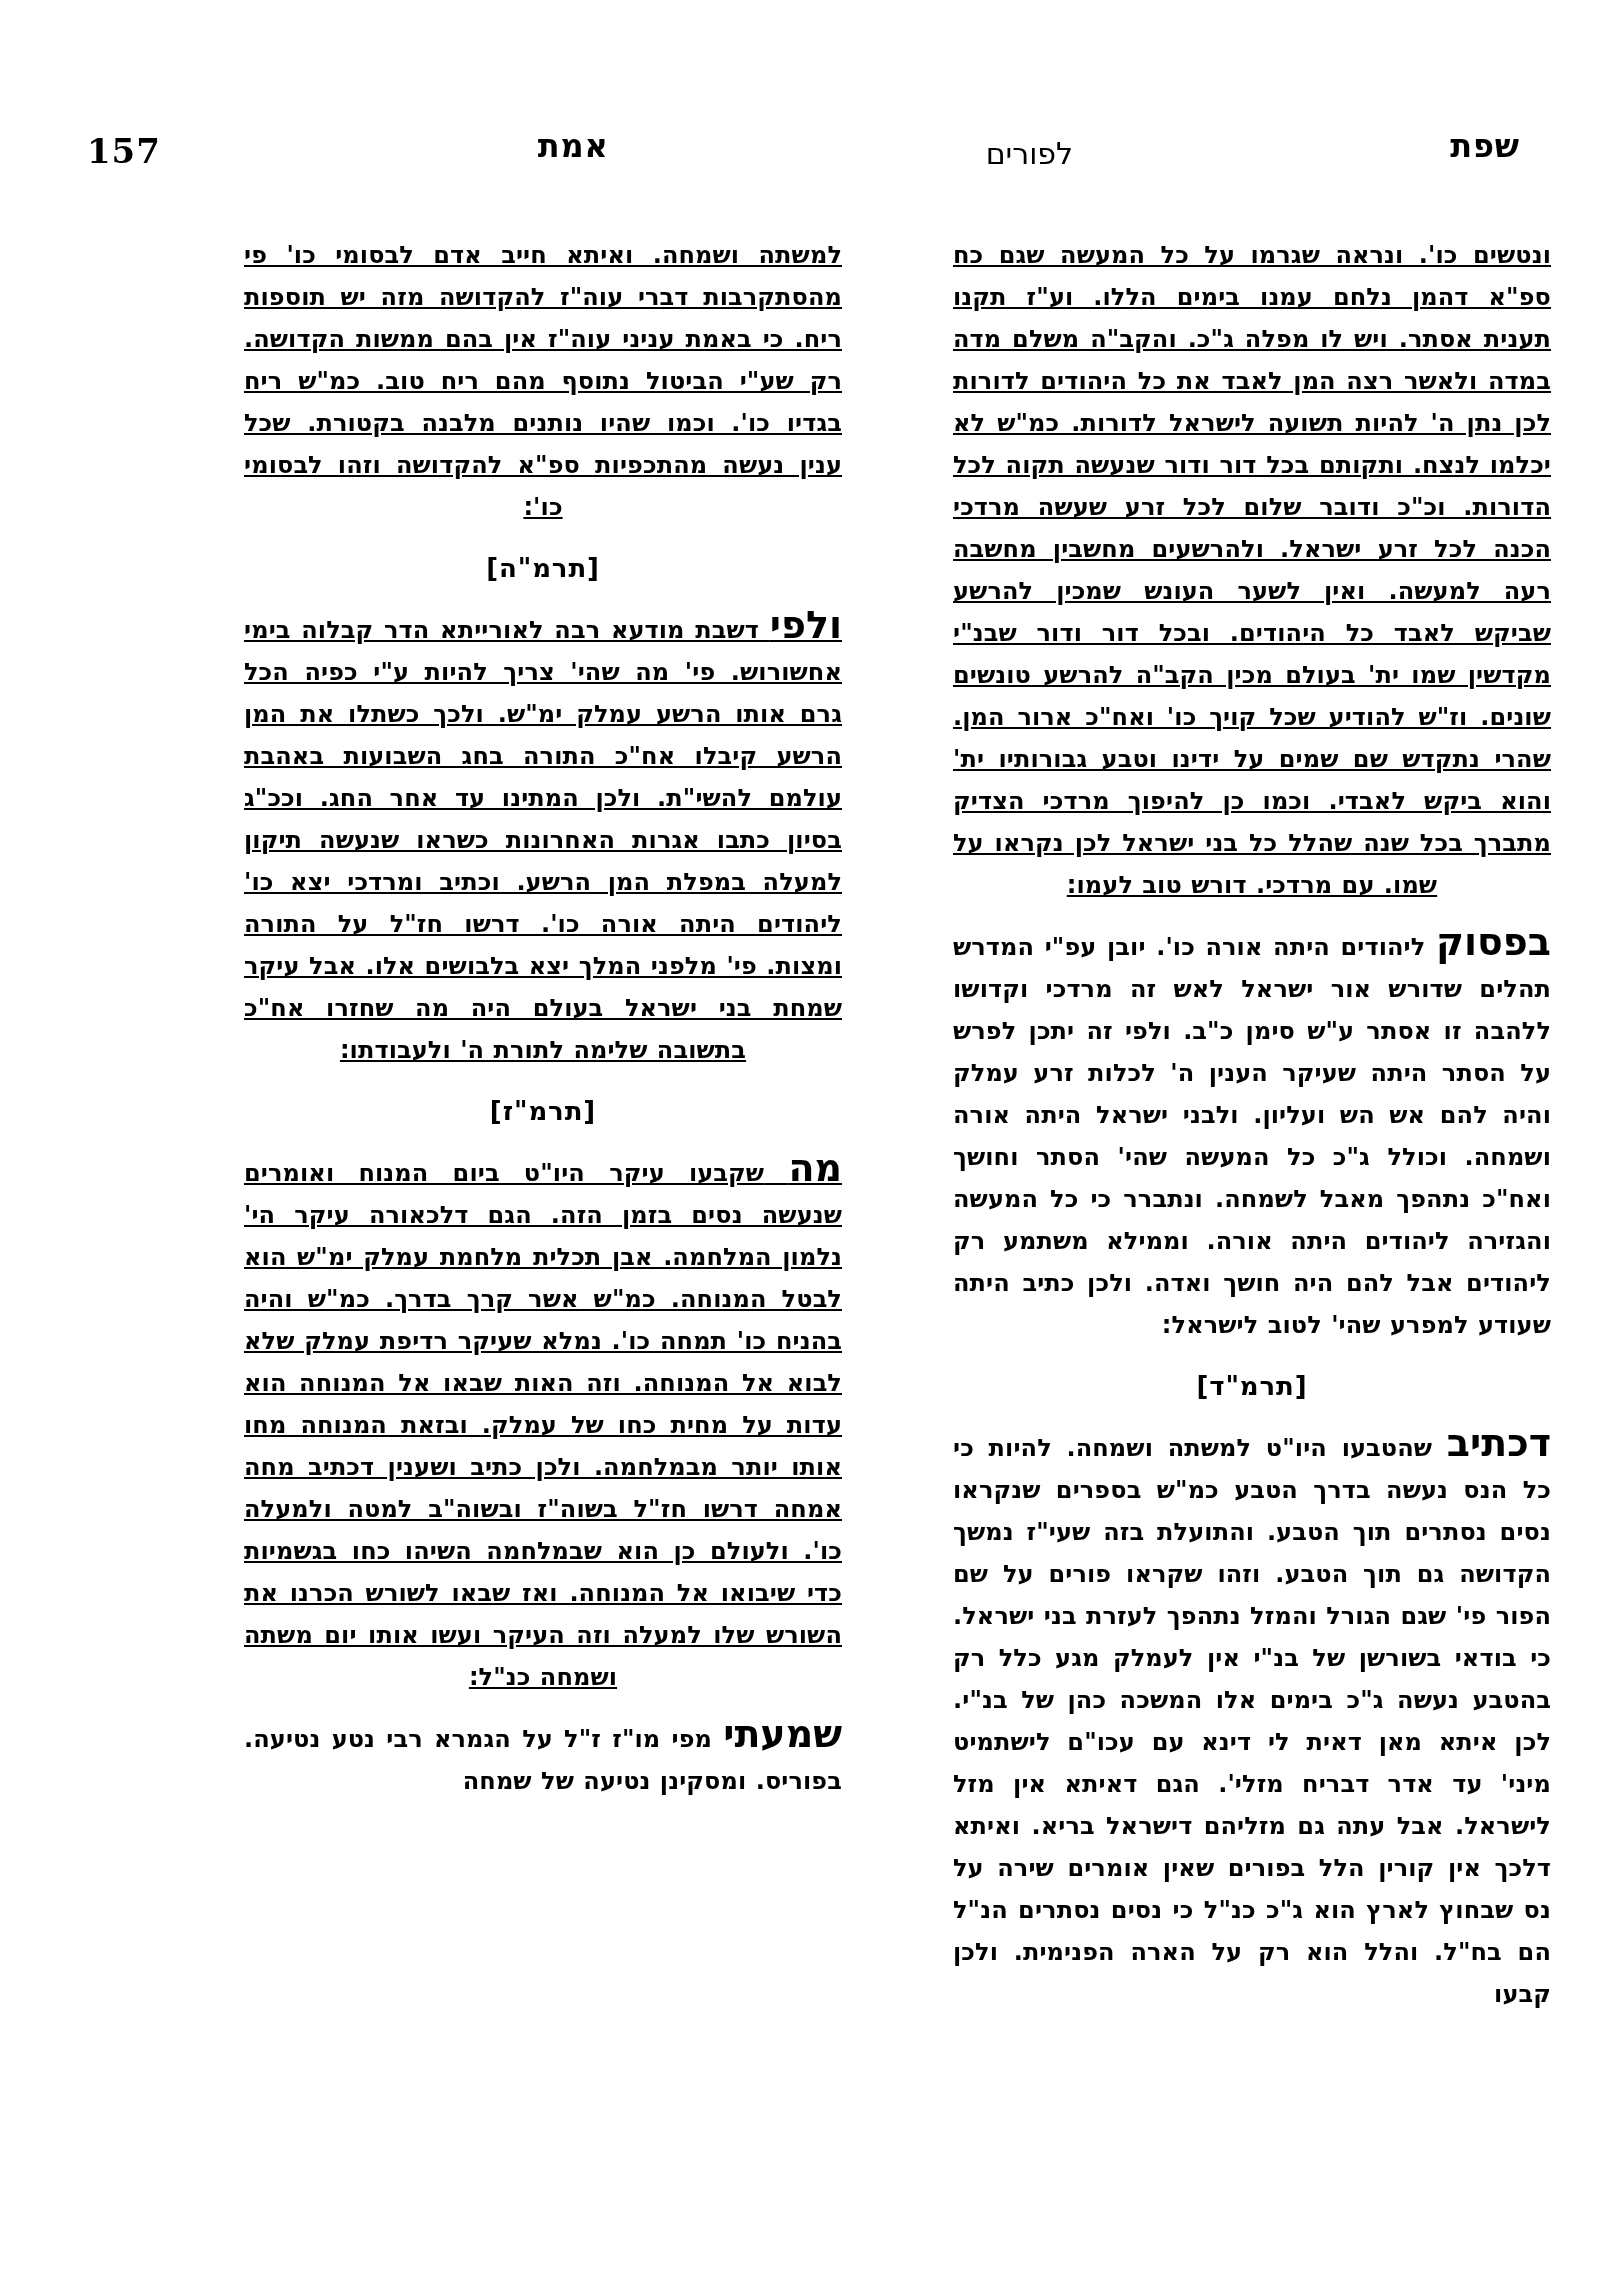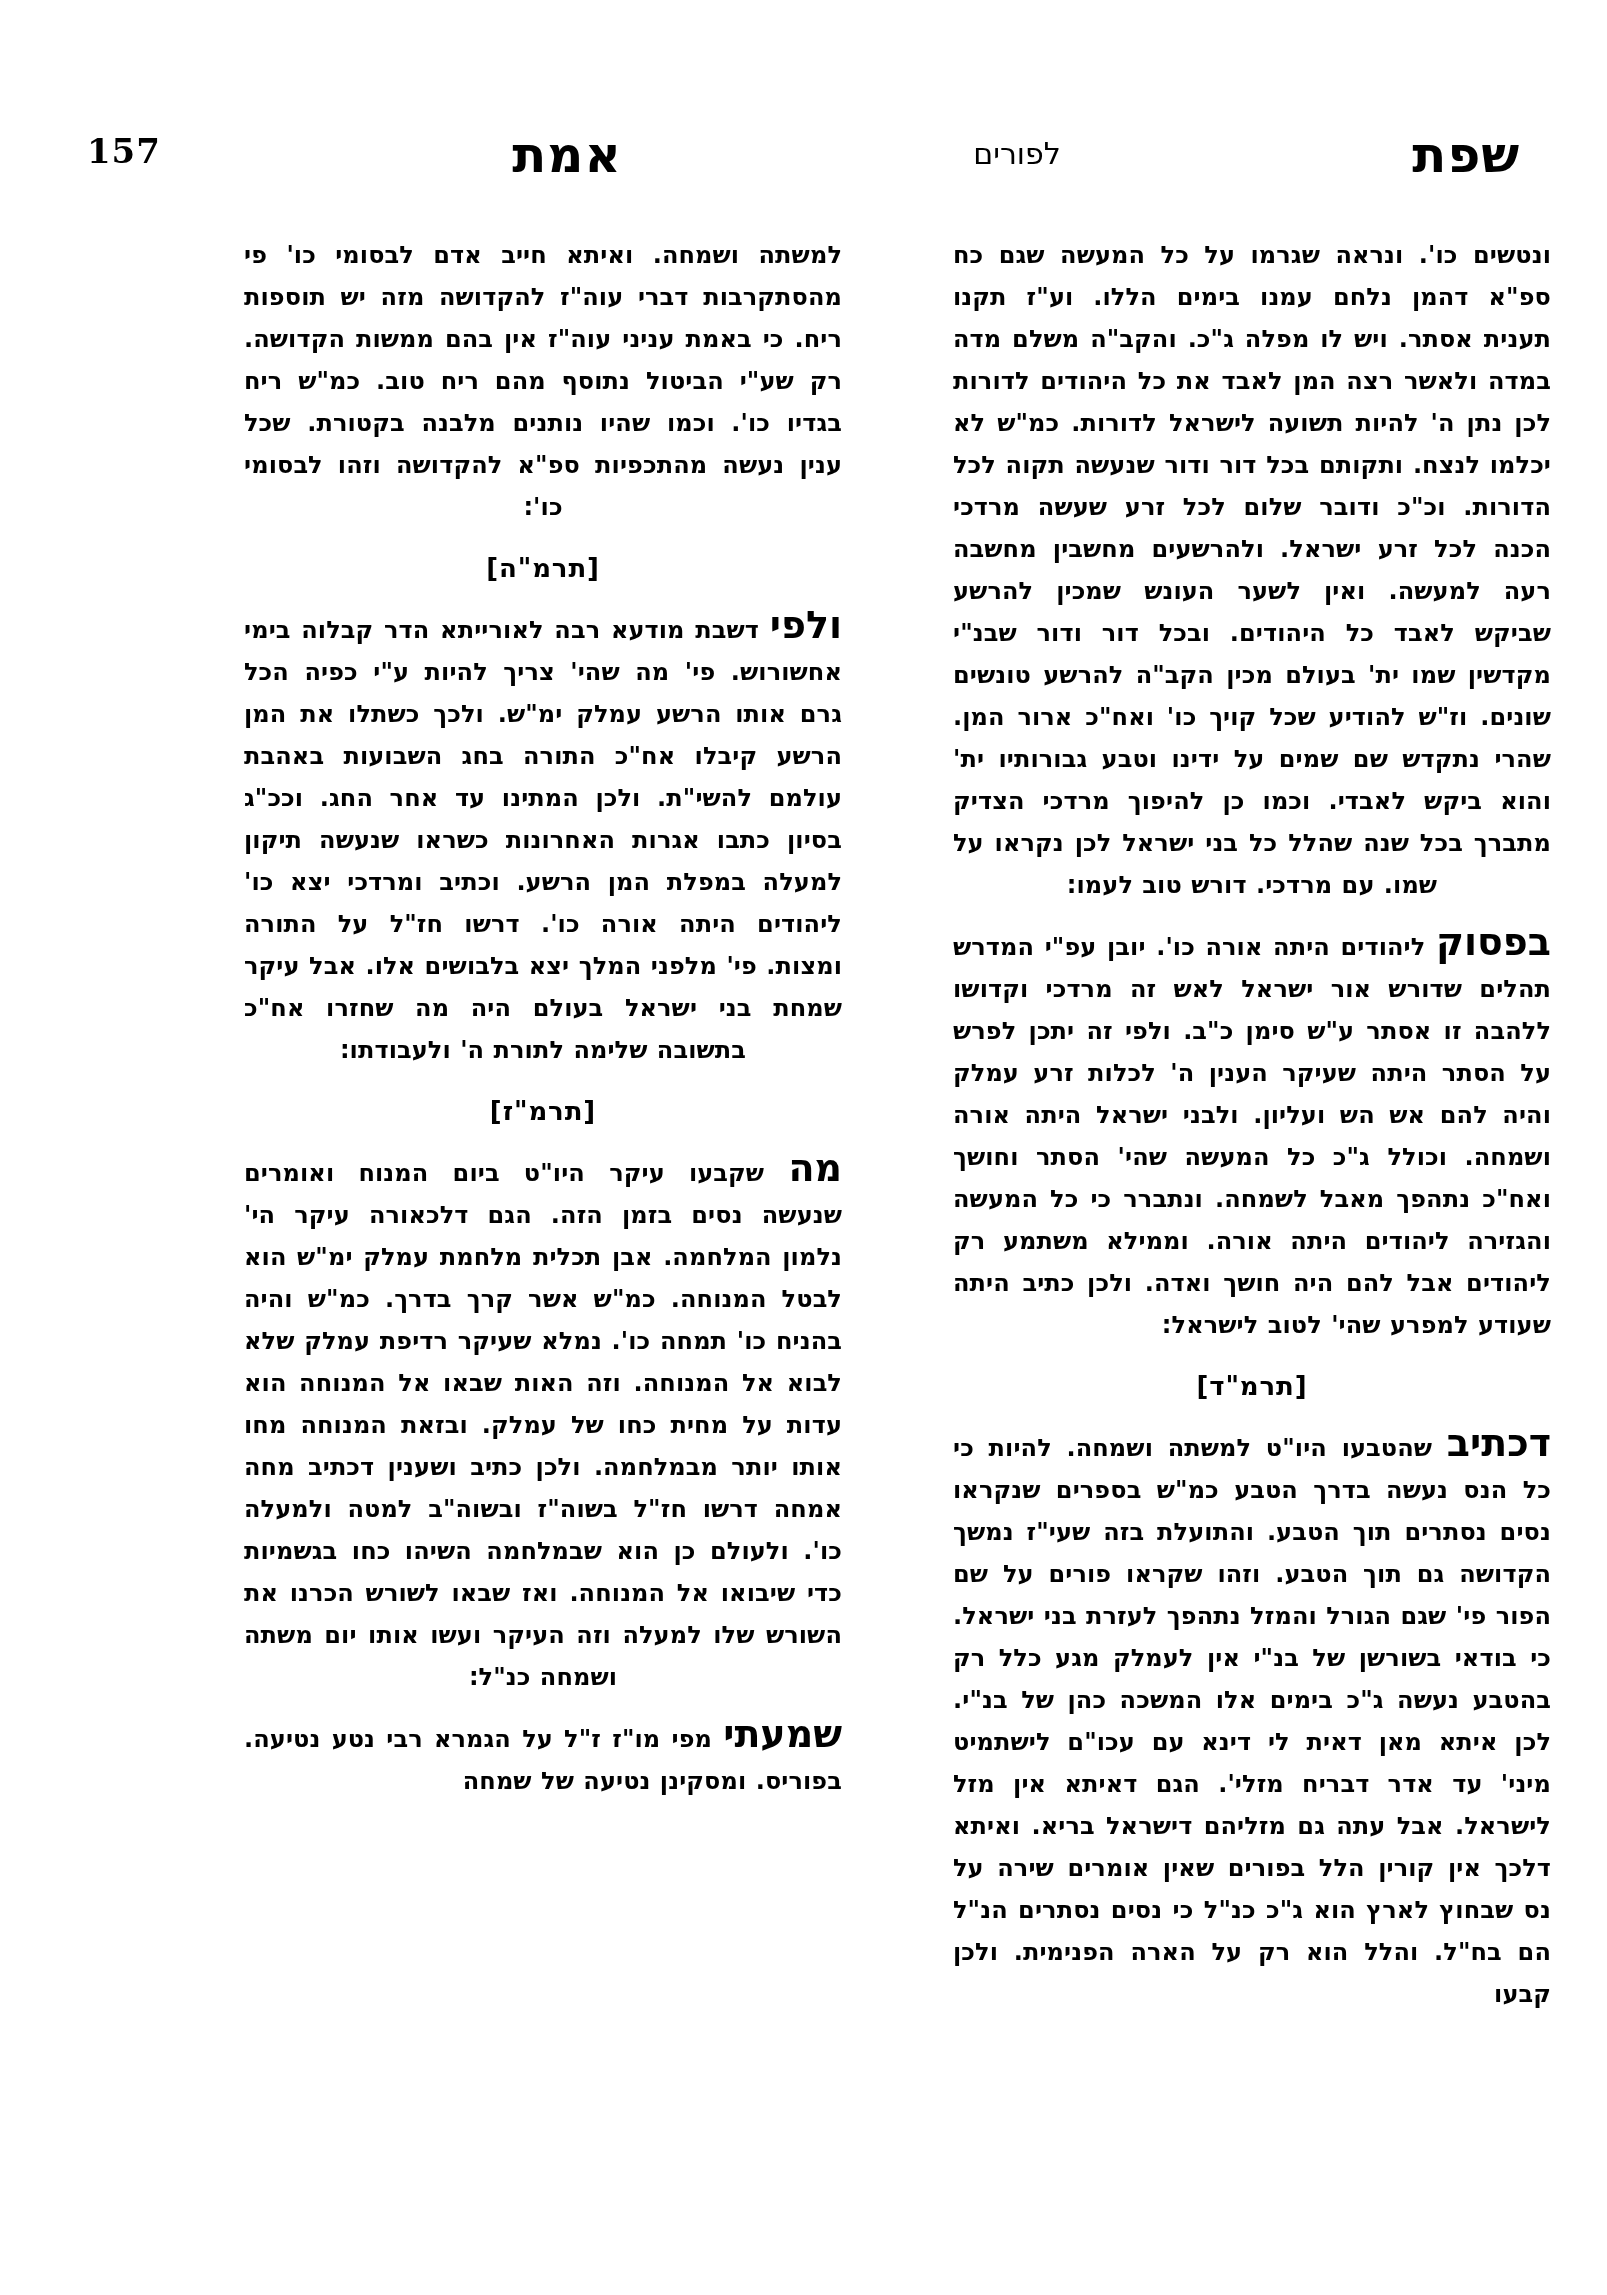--- a/index.html
+++ b/index.html
@@ -40,21 +40,21 @@
     font-weight: bold;
     font-size: 34px;
     letter-spacing: 0.9px;
     line-height: 1;
     padding-top: 3.8px;
     direction: ltr;
   }
   .rh-word {
     font-family: "DejaVu Sans", sans-serif;
     font-weight: bold;
-    font-size: 50px;
+    font-size: 32px;
     line-height: 1;
     letter-spacing: 0.9px;
   }
   .rh-center {
     font-family: "DejaVu Sans", sans-serif;
     font-weight: normal;
     font-size: 30px;
     line-height: 1;
     padding-top: 9.4px;
   }
@@ -84,20 +84,21 @@
     line-height: 42px;
     font-weight: 600;
     letter-spacing: 0.1px;
     margin: 0 0 0 0;
     text-align: justify;
     text-align-last: right;
     word-spacing: 0.9px;
   }
   .para.end-center {
     text-align-last: center;
+    text-decoration: underline;
   }
   .para + .para {
     margin-top: 16px;
   }
 
   .bigword {
     font-size: 38px;
     font-weight: 800;
     letter-spacing: 0px;
     line-height: 41px;

